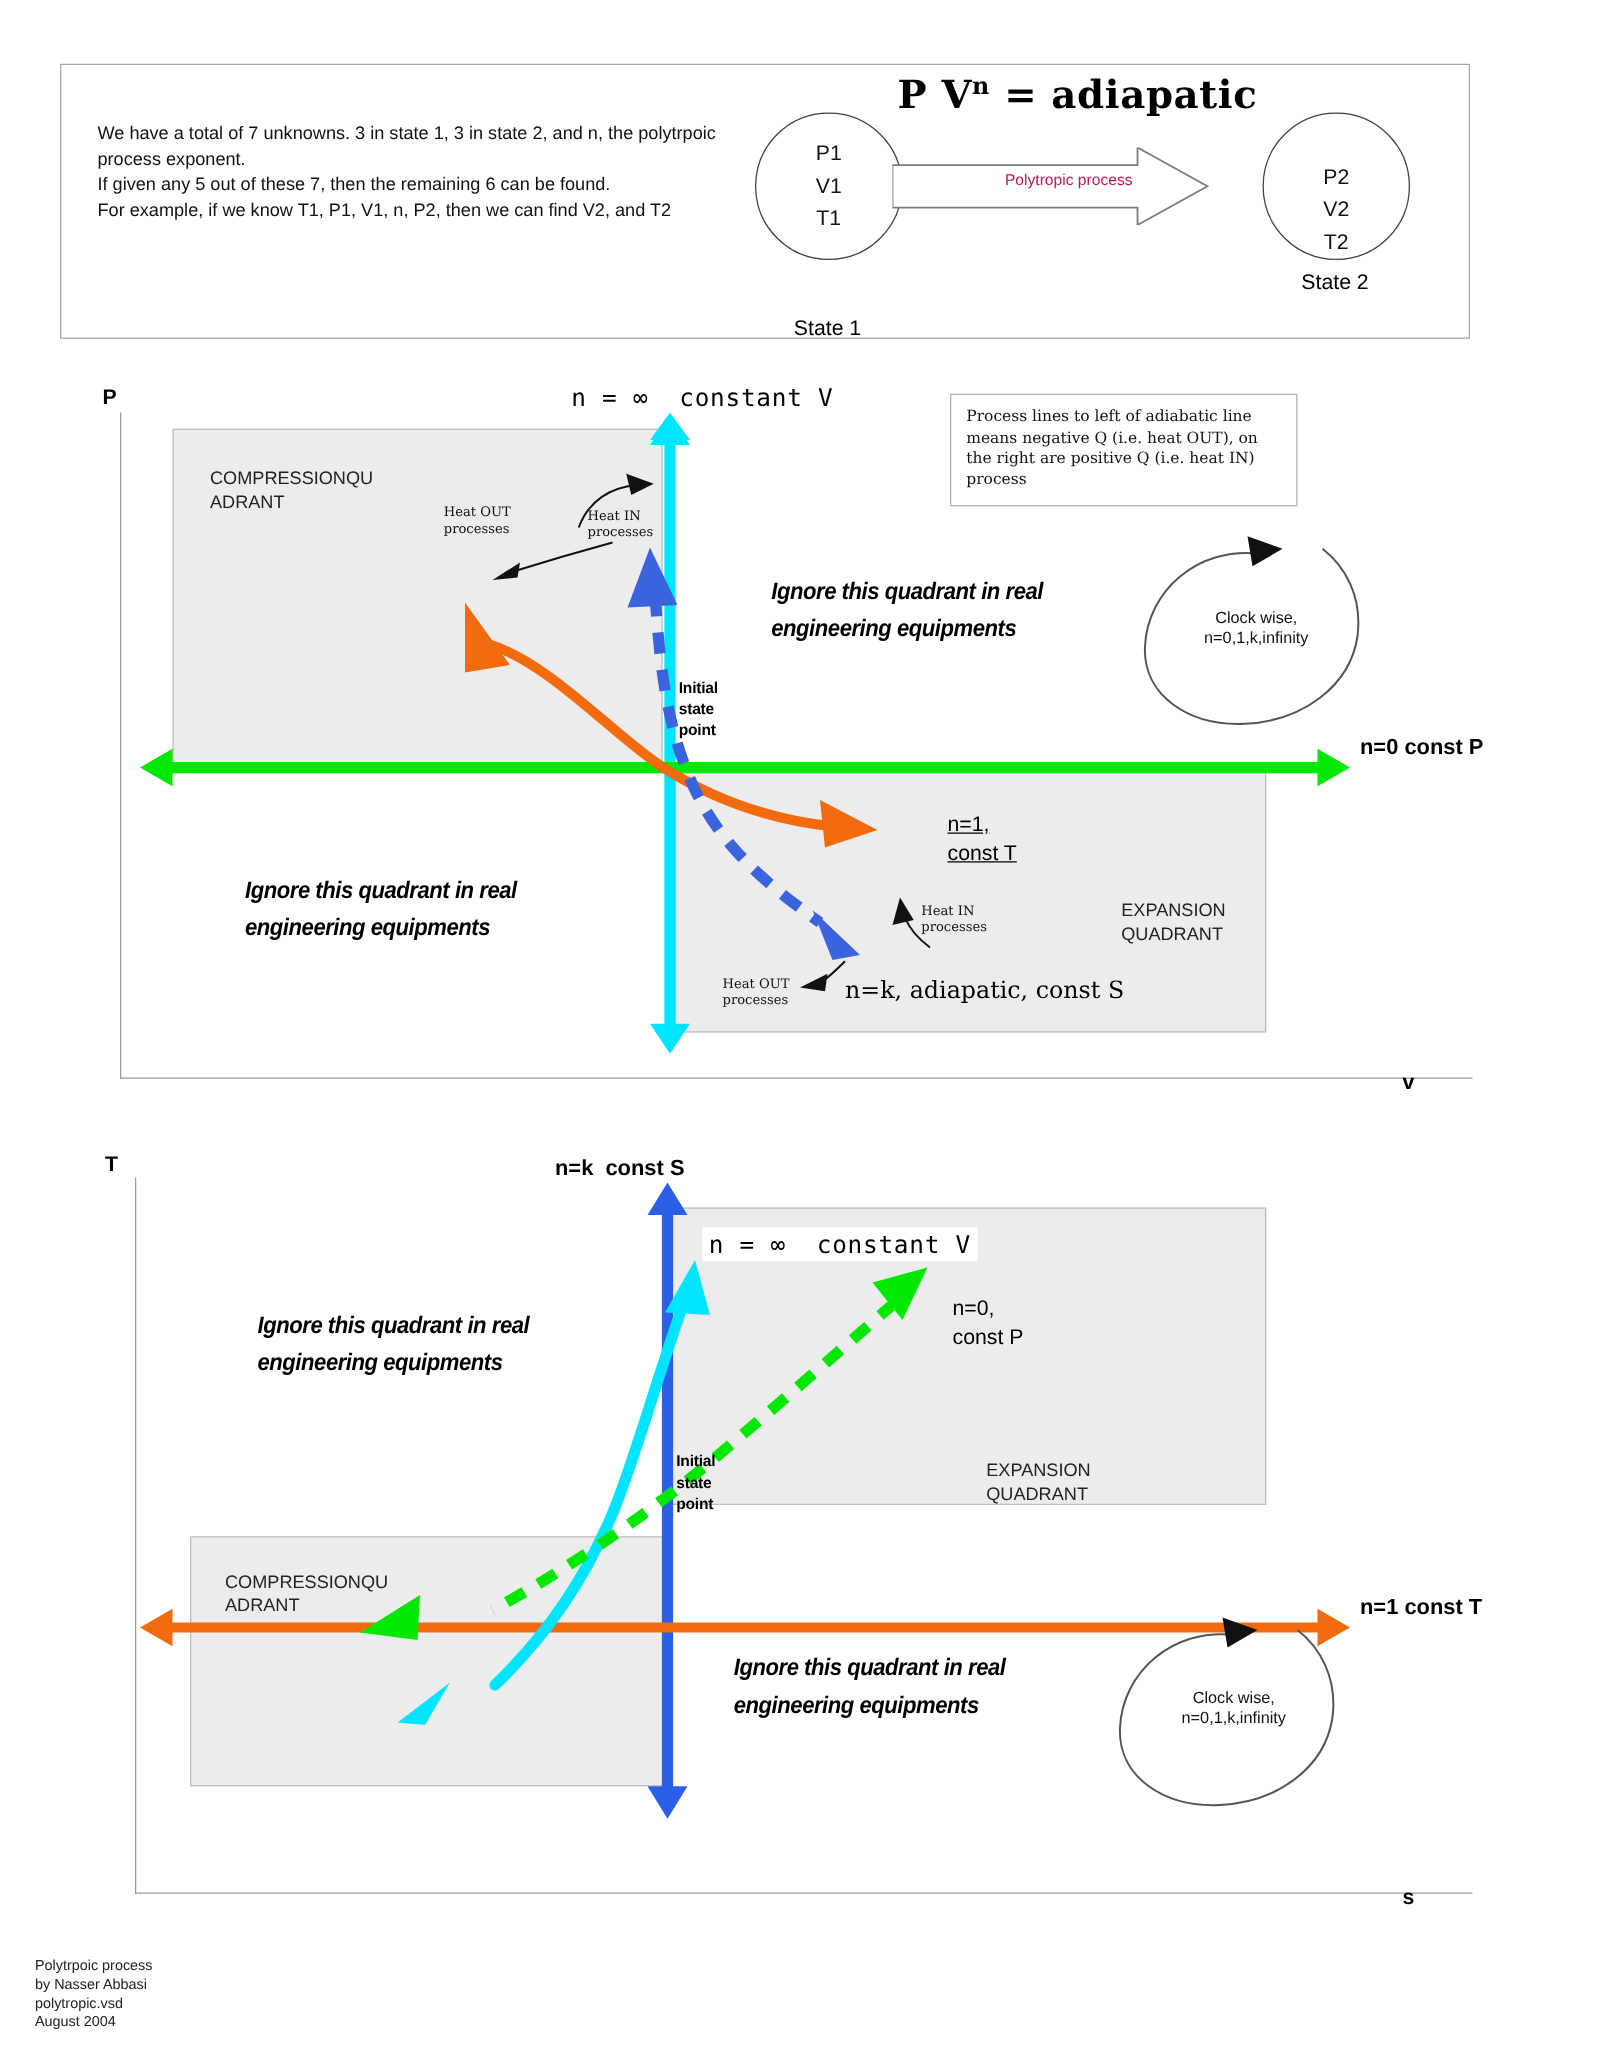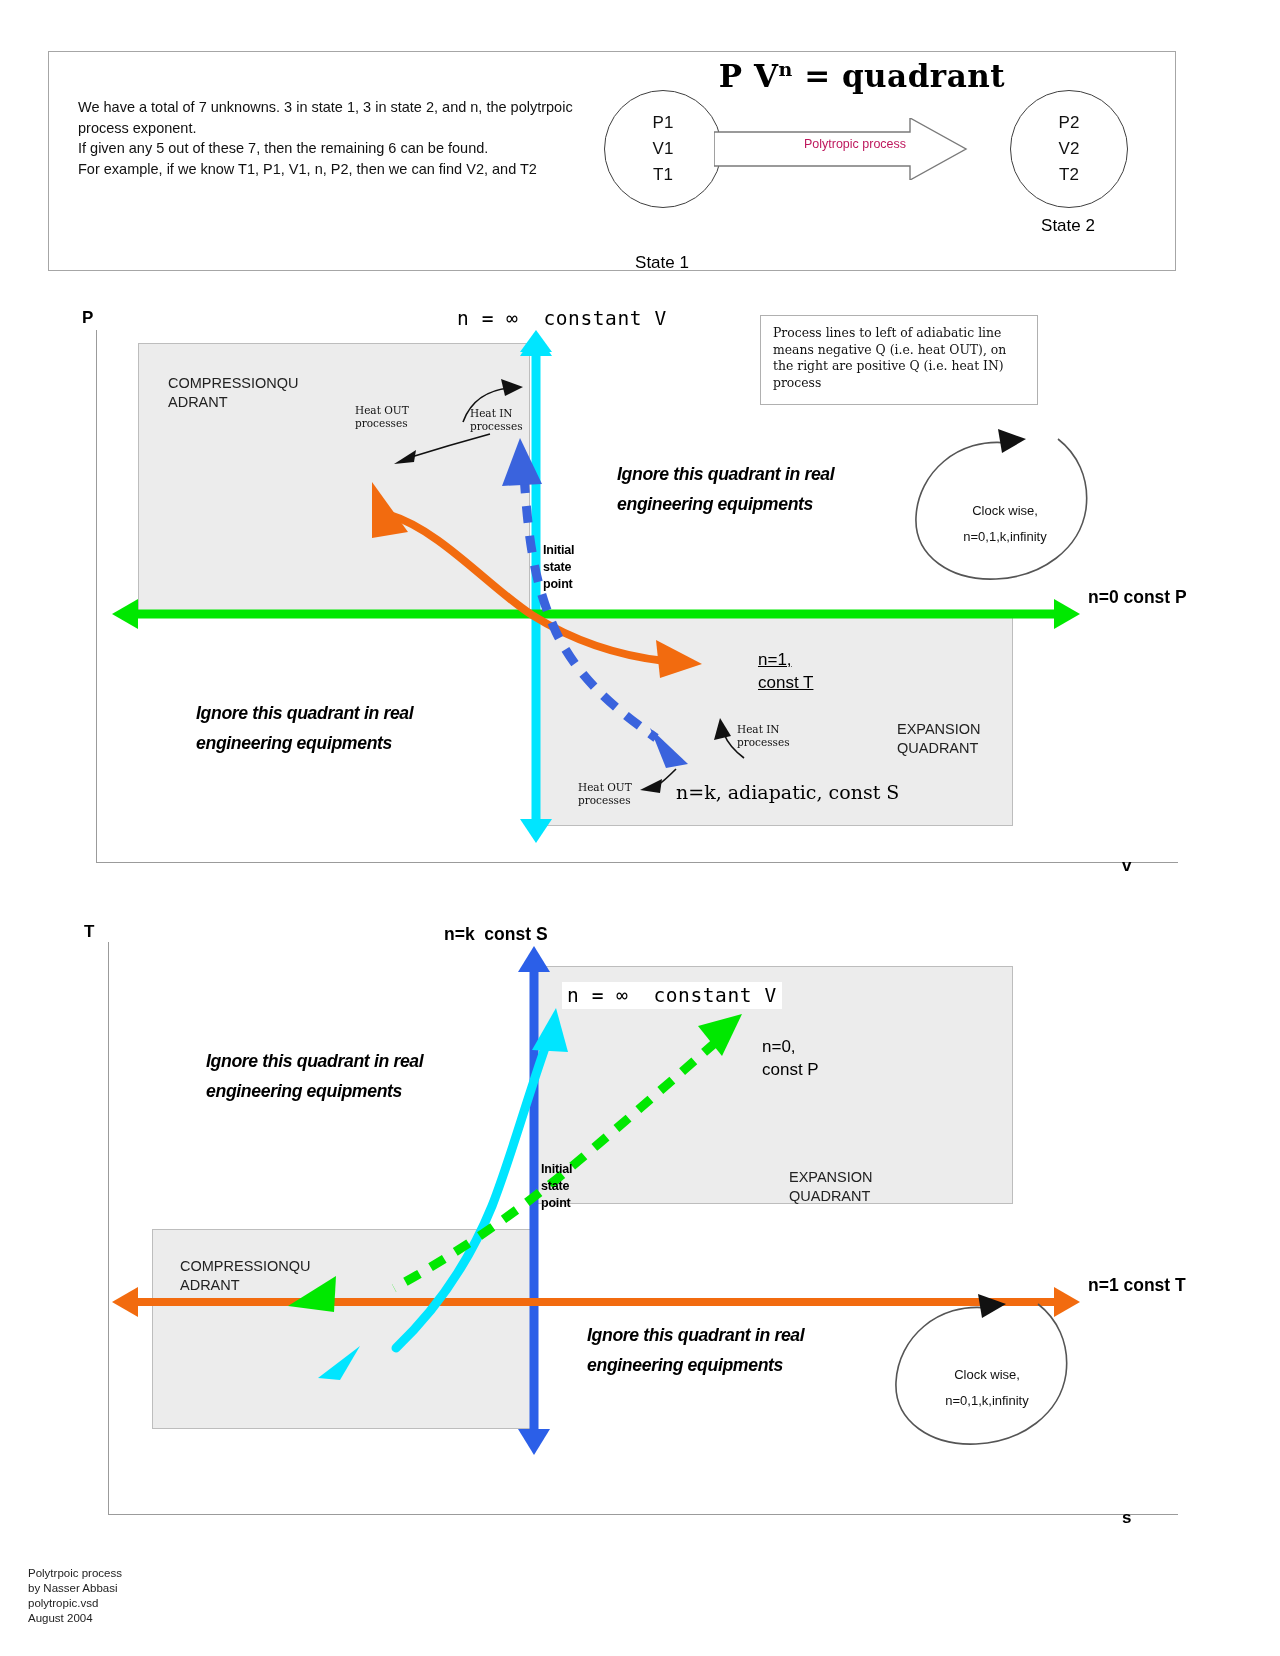--- a/index.html
+++ b/index.html
@@ -11,21 +11,21 @@
   #top-box{left:48px;top:51px;width:1128px;height:220px;
            border:1px solid #a6a6a6;background:#fff;box-sizing:border-box;}
   #intro-text{left:78px;top:97px;width:500px;font-size:14.5px;line-height:20.5px;color:#111;}
   #formula{left:712px;top:58px;width:300px;text-align:center;
            font-family:"DejaVu Serif",serif;font-size:31px;font-weight:700;letter-spacing:.5px;}
   #formula sup{font-size:19px;vertical-align:super;}
   .state-circle{border:1.2px solid #3f3f3f;border-radius:50%;background:#fff;
                 display:flex;flex-direction:column;align-items:center;justify-content:center;
                 font-size:17px;line-height:26px;color:#111;}
   #state1-circle{left:604px;top:90px;width:116px;height:116px;}
-  #state2-circle{left:1010px;top:90px;width:116px;height:116px;}
+  #state2-circle{left:1010px;top:90px;width:116px;height:116px;justify-content:flex-end;}
   #state1-label{left:604px;top:216px;width:116px;text-align:center;font-size:17px;margin-top:37px;}
   #state2-label{left:1010px;top:216px;width:116px;text-align:center;font-size:17px;}
   #proc-arrow{left:714px;top:118px;width:300px;height:62px;}
   #proc-arrow-label{left:740px;top:137px;width:230px;text-align:center;font-size:12.5px;color:#be185d;}
 
   
   .chart-frame{border-left:1.3px solid #9b9b9b;border-bottom:1.3px solid #9b9b9b;box-sizing:border-box;}
   #pv-frame{left:96px;top:330px;width:1082px;height:533px;}
   #ts-frame{left:108px;top:942px;width:1070px;height:573px;}
   .quad-shade{background:#ececec;border:1px solid #bdbdbd;box-sizing:border-box;}
@@ -38,38 +38,38 @@
   .ignore-note{font-weight:700;font-style:italic;font-size:19px;line-height:30px;
                letter-spacing:-.4px;transform:scaleX(.93);transform-origin:left center;}
   .proc-lbl{font-size:17px;line-height:23px;}
   .tiny-serif{font-family:"DejaVu Serif",serif;font-size:10.5px;line-height:13px;color:#111;}
   .state-pt{font-weight:700;font-size:12.5px;line-height:17px;letter-spacing:-.2px;}
   .serif-eq{font-family:"DejaVu Serif",serif;font-size:19px;}
 
   #note-box{left:760px;top:315px;width:278px;height:90px;border:1px solid #b0b0b0;
             background:#fff;box-sizing:border-box;padding:9px 12px;
             font-family:"DejaVu Serif",serif;font-size:12.4px;line-height:16.5px;color:#111;}
-  .cw-label{font-size:13px;line-height:26px;text-align:center;color:#111;margin-top:12px;}
+  .cw-label{font-size:13px;line-height:16px;text-align:center;color:#111;}
 
   #footer{left:28px;top:1566px;font-size:11.5px;line-height:15px;color:#222;}
 </style>
 </head>
 <body>
 
 <div class="abs" id="top-box"></div>
 
 <div class="abs" id="intro-text">
   <div>We have a total of 7 unknowns. 3 in state 1, 3 in state 2, and n, the polytrpoic process exponent.</div>
   <div>If given any 5 out of these 7, then the remaining 6 can be found.</div>
   <div>For example, if we know T1, P1, V1, n, P2, then we can find V2, and T2</div>
 </div>
 
 <div class="abs" id="formula">
   <span>P V</span><sup>n</sup>
-  <span>= quadrant</span>
+  <span>= adiapatic</span>
 </div>
 
 <div class="abs state-circle" id="state1-circle">
   <div>P1</div>
   <div>V1</div>
   <div>T1</div>
 </div>
 <div class="abs" id="state1-label">State 1</div>
 
 <div class="abs state-circle" id="state2-circle">

